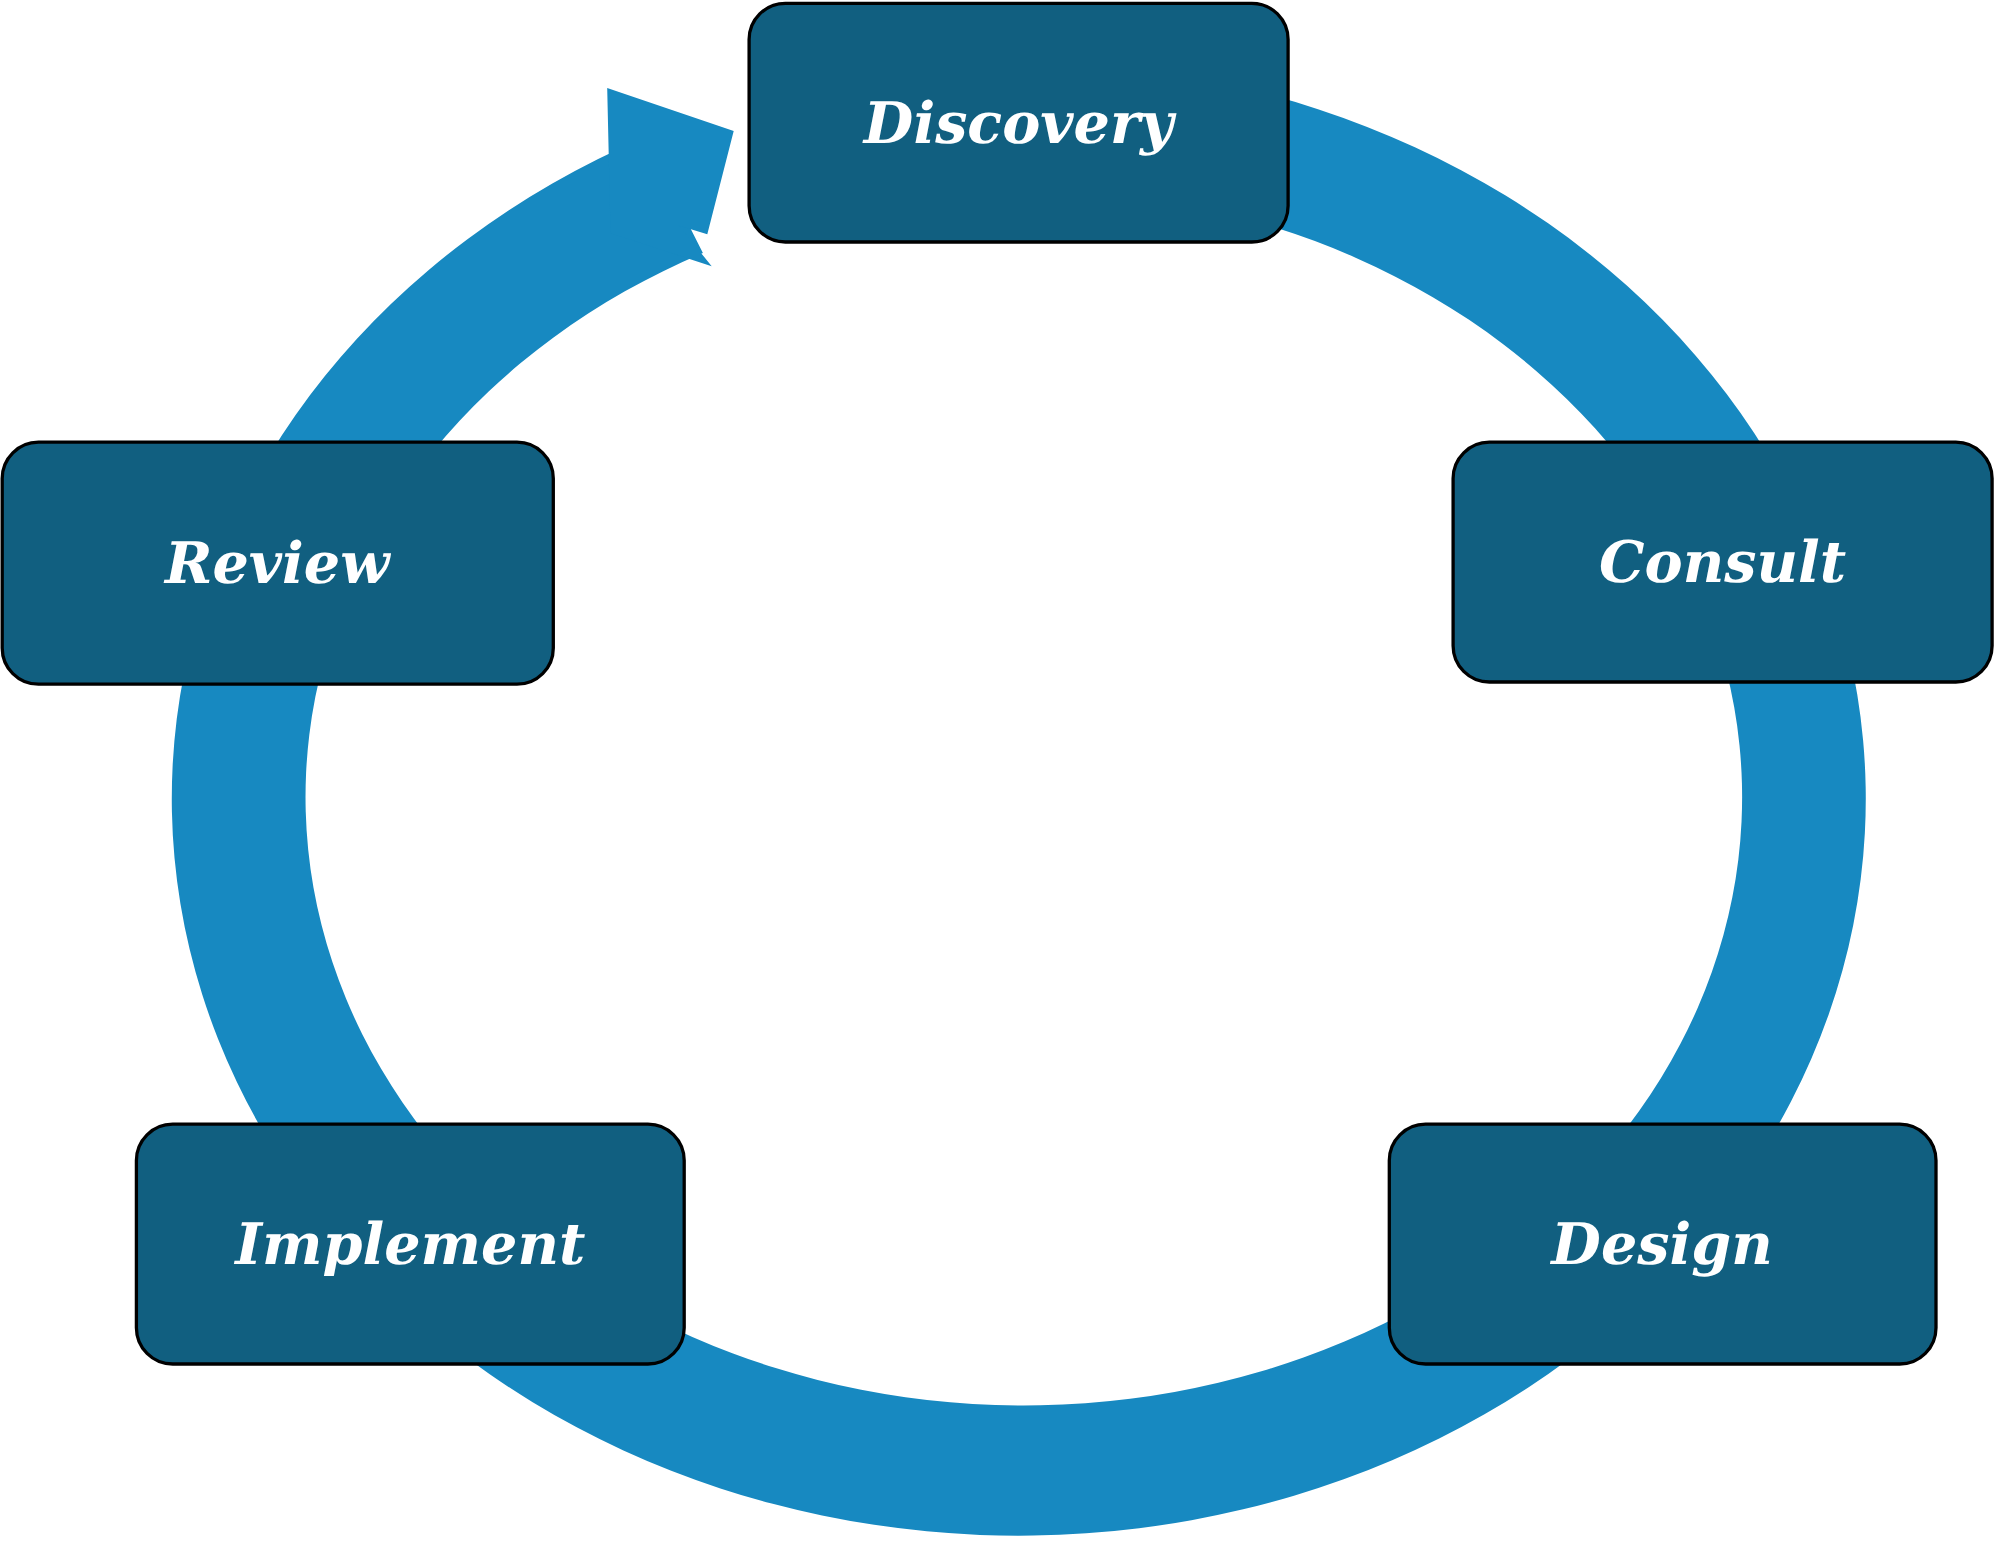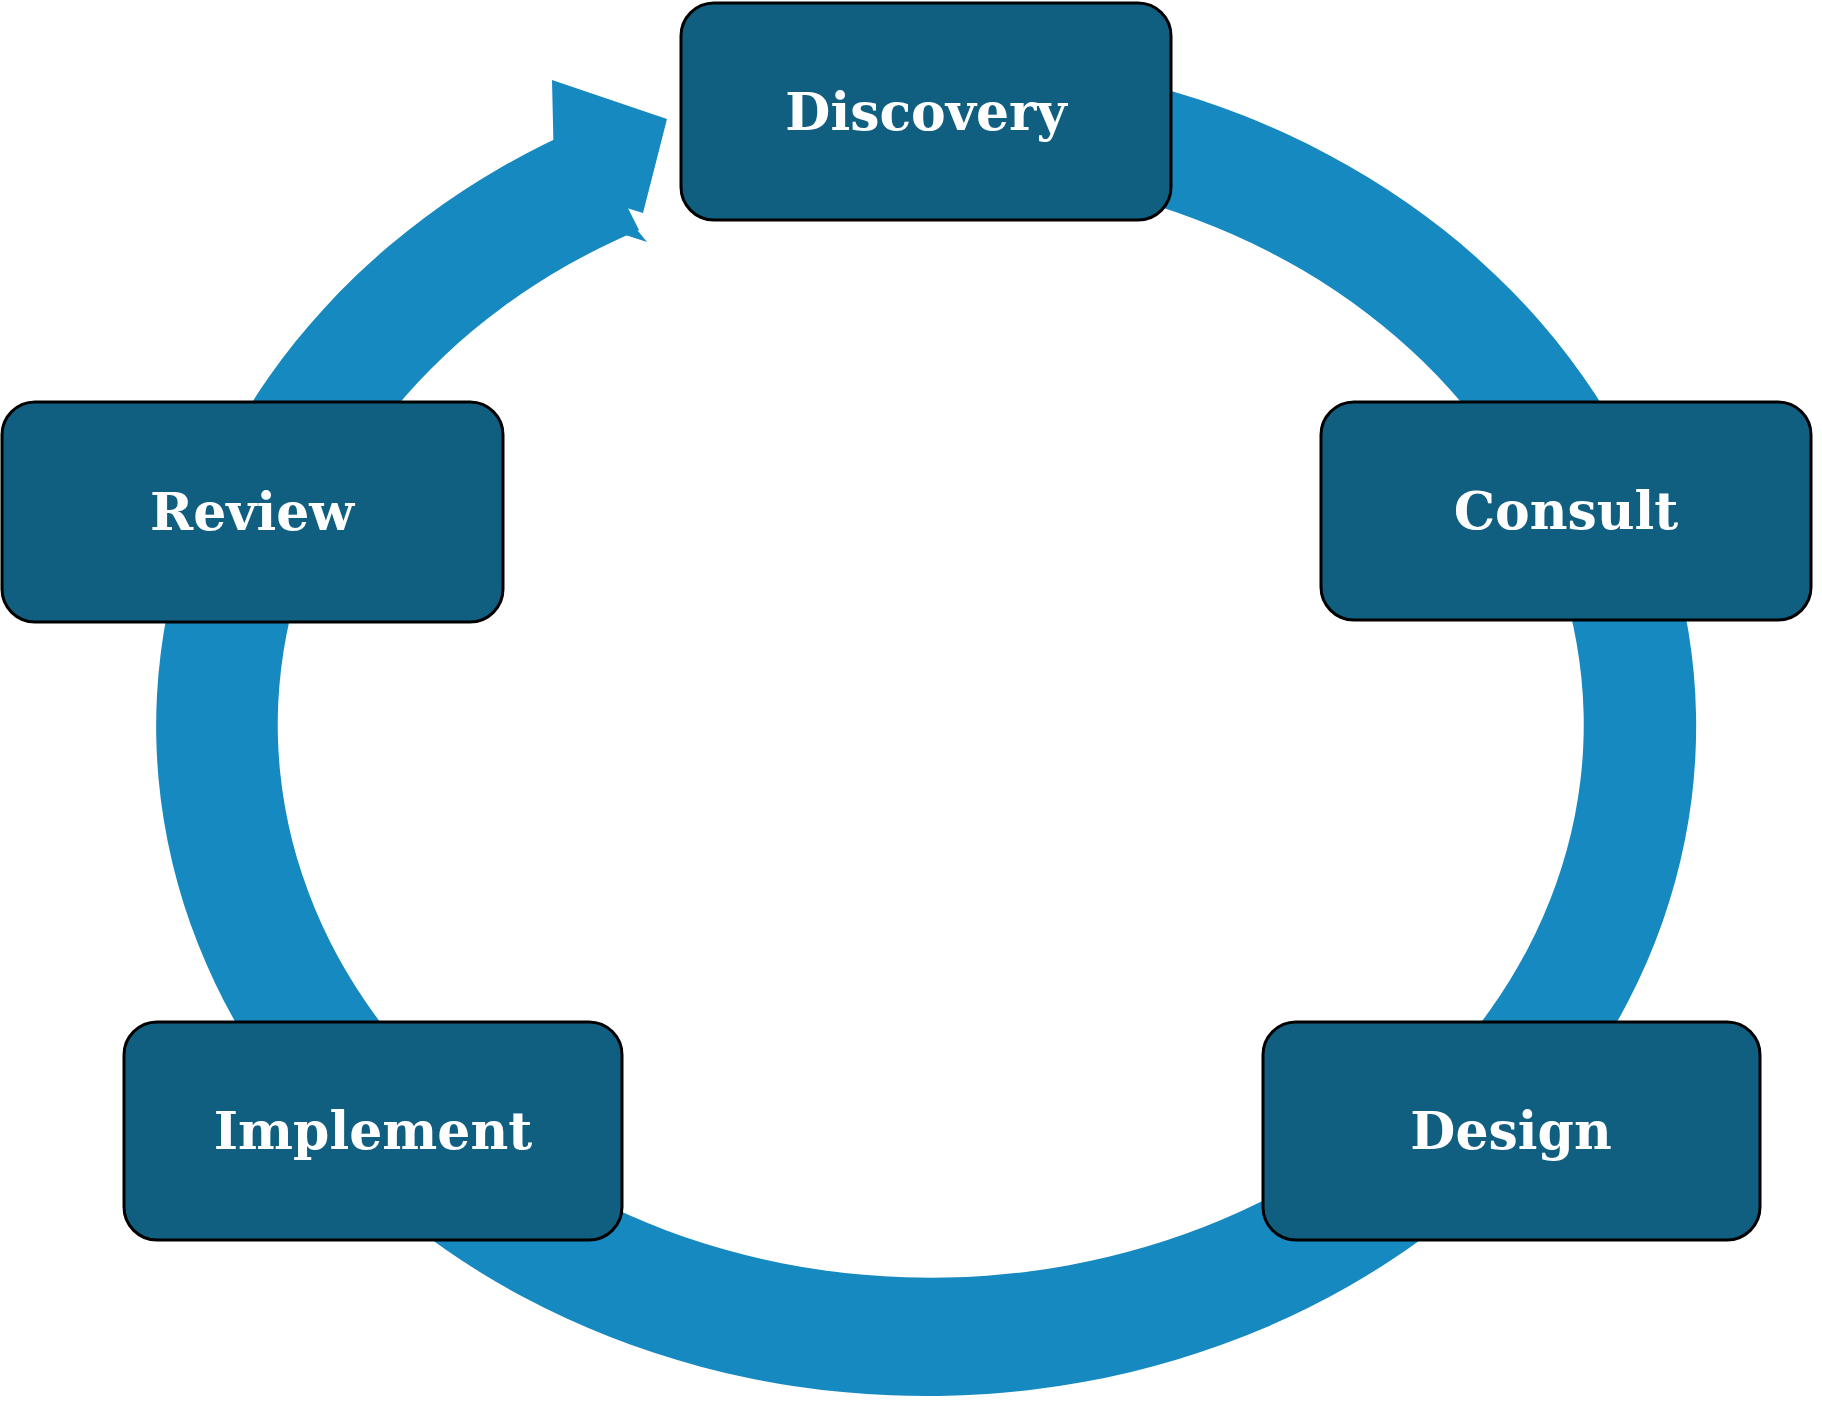--- a/index.html
+++ b/index.html
@@ -7,20 +7,21 @@
     padding: 0;
     background: #ffffff;
     font-family: "DejaVu Serif", "Liberation Serif", serif;
   }
   .stage {
     position: relative;
     width: 1822px;
     height: 1402px;
     background: #ffffff;
     overflow: hidden;
+    font-style: italic;
   }
   svg { display: block; }
   .node {
     stroke: #000000;
     stroke-width: 3;
   }
   .node-label {
     fill: #ffffff;
     font-family: "DejaVu Serif", "Liberation Serif", serif;
     font-size: 52px;

